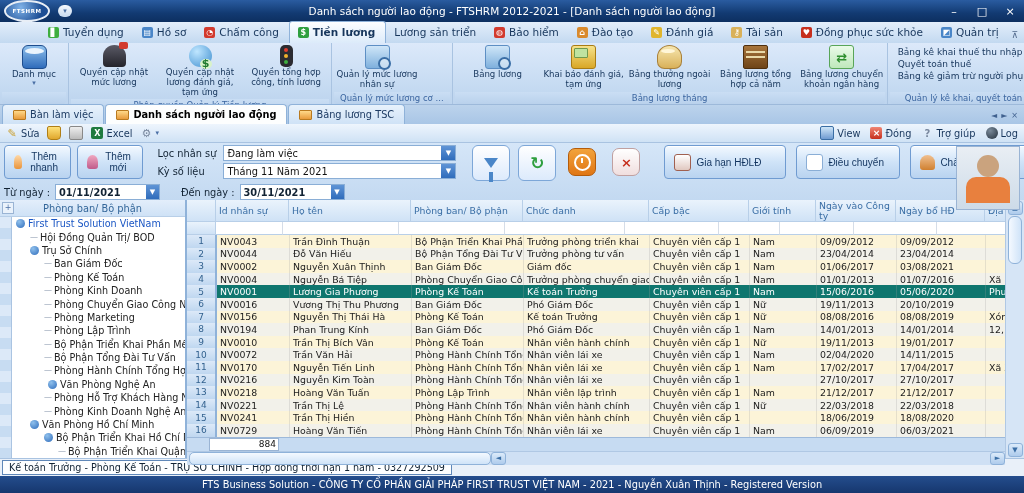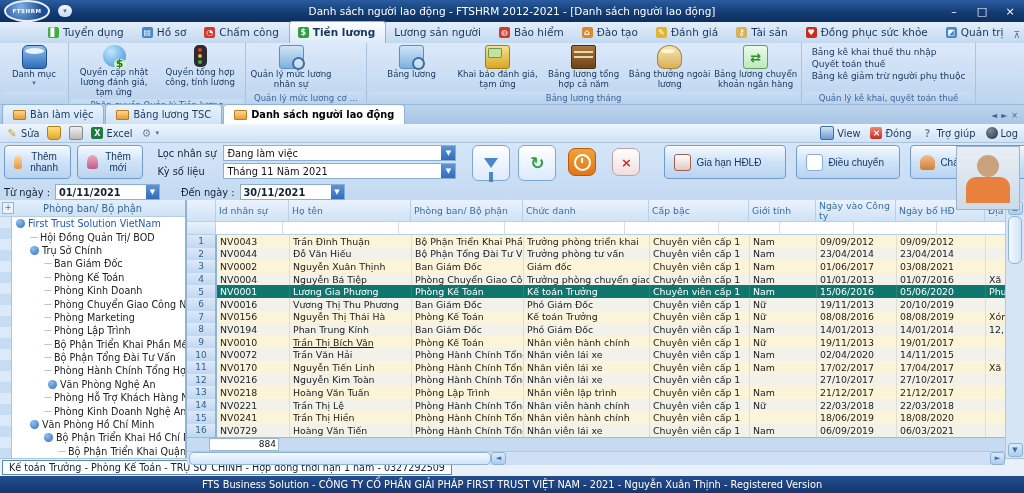--- a/index.html
+++ b/index.html
@@ -193,21 +193,21 @@
       </div>
       <div class="rtab">
         <span class="ticon" style="background: rgb(210, 58, 46);">◔</span>
         <span>Chấm công</span>
       </div>
       <div class="rtab active">
         <span class="ticon" style="background: rgb(47, 159, 63);">$</span>
         <span>Tiền lương</span>
       </div>
       <div class="rtab">
-        <span>Lương sản người</span>
+        <span>Lương sản triển</span>
       </div>
       <div class="rtab">
         <span class="ticon" style="background: rgb(210, 58, 46);">◍</span>
         <span>Bảo hiểm</span>
       </div>
       <div class="rtab">
         <span class="ticon" style="background: rgb(217, 138, 45);">⌂</span>
         <span>Đào tạo</span>
       </div>
       <div class="rtab">
@@ -239,20 +239,24 @@
             <div class="icon24 ic ic-drum"></div>
             <div class="blabel">Danh mục</div>
             <div style="font-size: 7px; color: rgb(74, 111, 165); line-height: 4px;">▾</div>
           </div>
         </div>
         <div class="rg-label"></div>
       </div>
       <div class="rgroup">
         <div class="rg-items">
           <div class="rbtn">
+            <div class="icon24 ic ic-person-flag"></div>
+            <div class="blabel">Quyền cập nhật mức lương</div>
+          </div>
+          <div class="rbtn">
             <div class="icon24 ic ic-globe-coins"></div>
             <div class="blabel">Quyền cập nhật lương đánh giá, tạm ứng</div>
           </div>
           <div class="rbtn">
             <div class="icon24 ic ic-traffic"></div>
             <div class="blabel">Quyền tổng hợp công, tính lương</div>
           </div>
         </div>
         <div class="rg-label">Phân quyền Quản lý Tiền lương</div>
       </div>
@@ -269,26 +273,26 @@
         <div class="rg-items">
           <div class="rbtn">
             <div class="icon24 ic ic-payroll-search"></div>
             <div class="blabel">Bảng lương</div>
           </div>
           <div class="rbtn">
             <div class="icon24 ic ic-coins-note"></div>
             <div class="blabel">Khai báo đánh giá, tạm ứng</div>
           </div>
           <div class="rbtn">
+            <div class="icon24 ic ic-gold"></div>
+            <div class="blabel">Bảng thưởng ngoài lương</div>
+          </div>
+          <div class="rbtn">
             <div class="icon24 ic ic-cabinet"></div>
             <div class="blabel">Bảng lương tổng hợp cả năm</div>
-          </div>
-          <div class="rbtn">
-            <div class="icon24 ic ic-gold"></div>
-            <div class="blabel">Bảng thưởng ngoài lương</div>
           </div>
           <div class="rbtn">
             <div class="icon24 ic ic-bank">⇄</div>
             <div class="blabel">Bảng lương chuyển khoản ngân hàng</div>
           </div>
         </div>
         <div class="rg-label">Bảng lương tháng</div>
       </div>
       <div class="rgroup">
         <div class="rg-items">
@@ -300,27 +304,27 @@
         </div>
         <div class="rg-label">Quản lý kê khai, quyết toán thuế</div>
       </div>
     </div>
 
   <div class="doctabs" id="doctabs">
     <div class="dtab">
         <span class="foldico"></span>
         <span>Bàn làm việc</span>
       </div>
+      <div class="dtab active">
+        <span class="foldico"></span>
+        <span>Danh sách người lao động</span>
+      </div>
       <div class="dtab">
         <span class="foldico"></span>
         <span>Bảng lương TSC</span>
-      </div>
-      <div class="dtab active">
-        <span class="foldico"></span>
-        <span>Danh sách người lao động</span>
       </div>
       <div class="docnav">
       <span>◄</span>
       <span>►</span>
       <span>×</span>
     </div>
   </div>
 
   <div class="toolbar">
     <span class="titem">
@@ -640,21 +644,21 @@
                 <div class="dcell" style="width: 119px; flex: 0 0 119px;">Phó Giám Đốc</div>
                 <div class="dcell" style="width: 93px; flex: 0 0 93px;">Chuyên viên cấp 1</div>
                 <div class="dcell" style="width: 60px; flex: 0 0 60px;">Nam</div>
                 <div class="dcell" style="width: 73px; flex: 0 0 73px;">14/01/2013</div>
                 <div class="dcell" style="width: 82px; flex: 0 0 82px;">14/01/2014</div>
                 <div class="dcell" style="width: 88px; flex: 0 0 88px;">12, Phường Nhật Tân, ...</div>
               </div>
               <div class="grow r-odd">
                 <div class="dcell numcell" style="width: 22px; flex: 0 0 22px;">9</div>
                 <div class="dcell" style="width: 66px; flex: 0 0 66px;">NV0010</div>
-                <div class="dcell" style="width: 115px; flex: 0 0 115px; text-decoration: underline;">Trần Thị Bích Vân</div>
+                <div class="dcell" style="width: 115px; flex: 0 0 115px;">Trần Thị Bích Vân</div>
                 <div class="dcell" style="width: 105px; flex: 0 0 105px;">Phòng  Kế Toán</div>
                 <div class="dcell" style="width: 119px; flex: 0 0 119px;">Nhân viên hành chính</div>
                 <div class="dcell" style="width: 93px; flex: 0 0 93px;">Chuyên viên cấp 1</div>
                 <div class="dcell" style="width: 60px; flex: 0 0 60px;">Nữ</div>
                 <div class="dcell" style="width: 73px; flex: 0 0 73px;">19/11/2013</div>
                 <div class="dcell" style="width: 82px; flex: 0 0 82px;">19/01/2017</div>
                 <div class="dcell" style="width: 88px; flex: 0 0 88px;"></div>
               </div>
               <div class="grow r-even">
                 <div class="dcell numcell" style="width: 22px; flex: 0 0 22px;">10</div>

